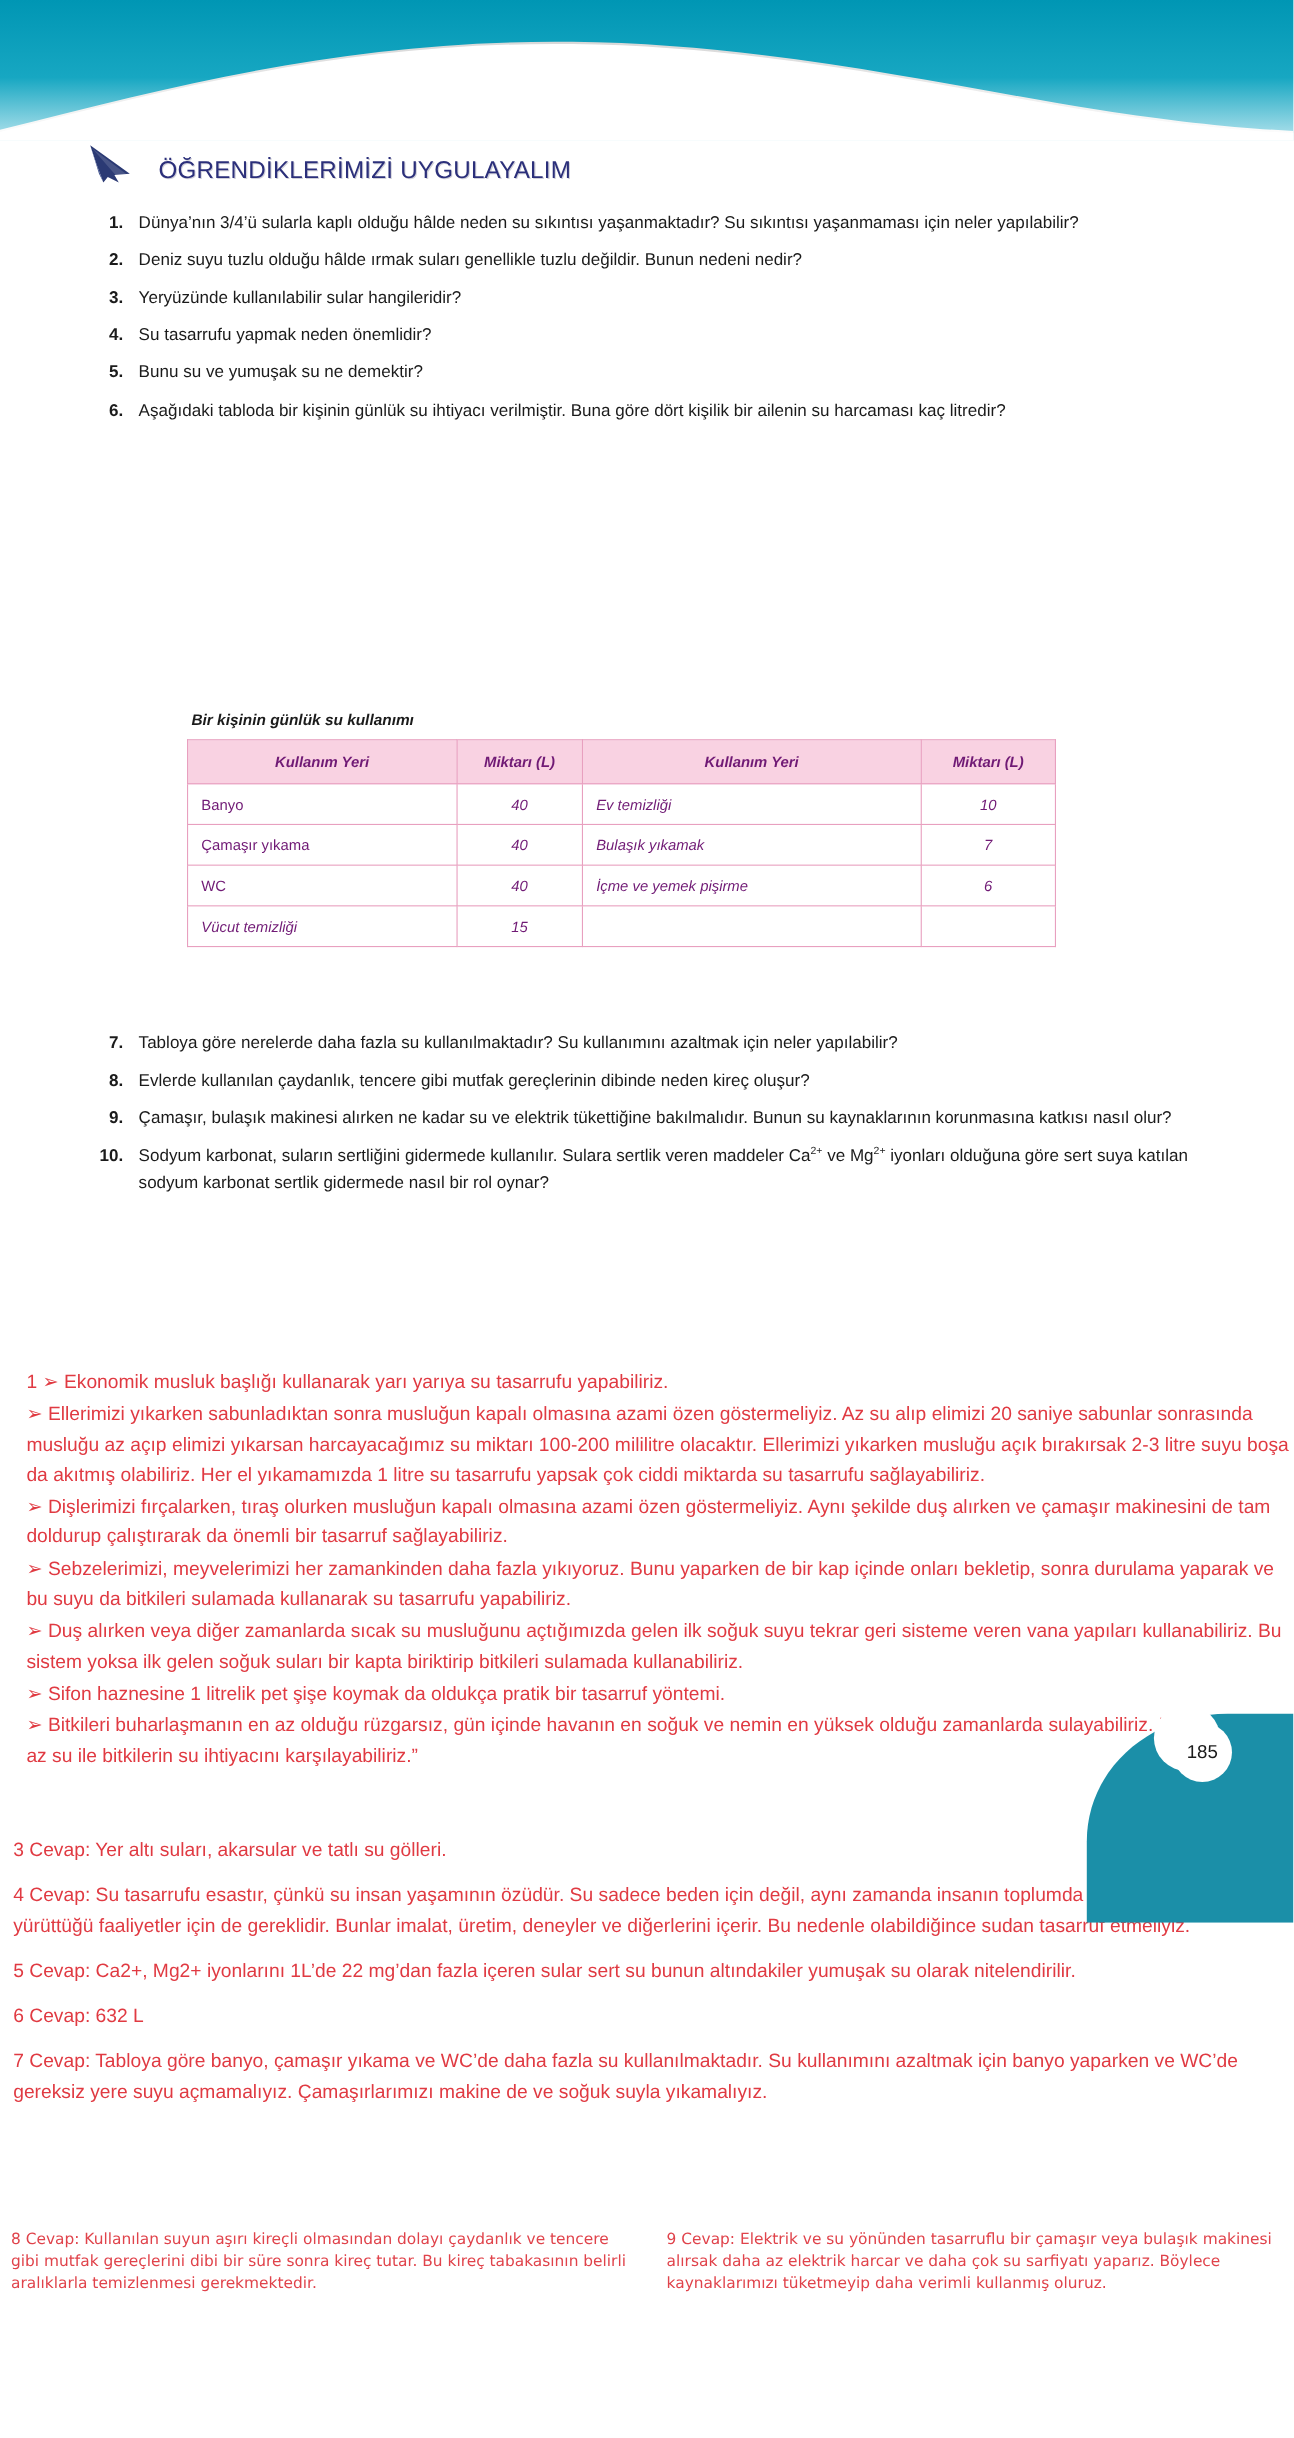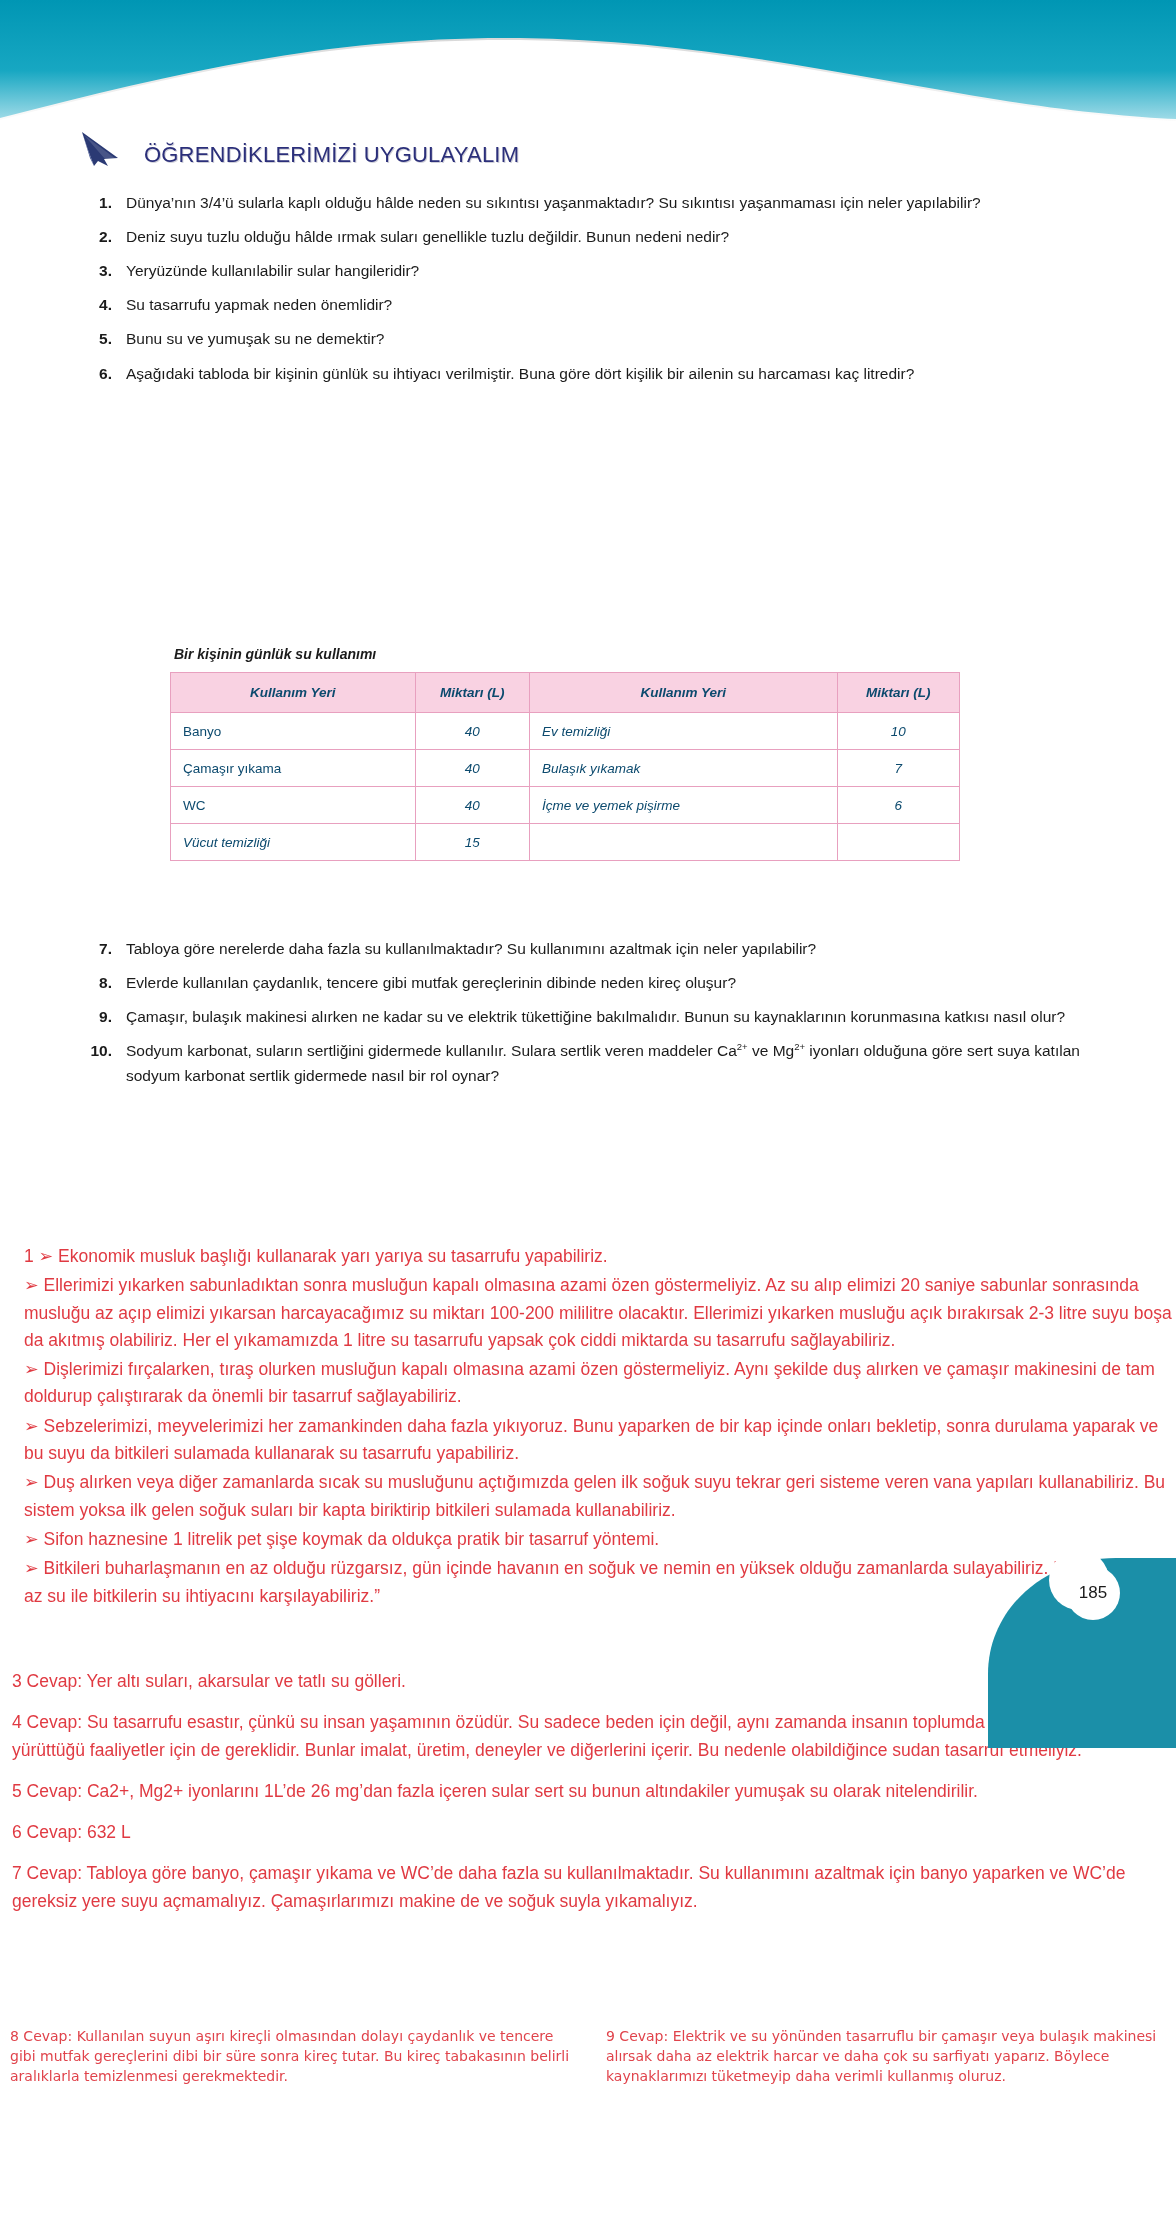--- a/index.html
+++ b/index.html
@@ -54,21 +54,21 @@
     font-size:14px; font-style:italic; font-weight:bold; color:#1b1b1b;
     margin-bottom:10px; padding-left:4px;
   }
   table.water {
     border-collapse:collapse; width:100%;
     table-layout:fixed;
   }
   table.water th, table.water td {
     border:1px solid #e8a0bf;
     height:37px; padding:0 12px;
-    font-size:13.5px; color:#0c4a6e;
+    font-size:13.5px; color:#701a75;
     font-style:italic;
   }
   table.water thead th {
     background:#f9d2e2; font-weight:bold; text-align:center;
     height:40px;
   }
   table.water td.place { text-align:left; font-style:italic;margin-left:32px; }
   table.water td.amount { text-align:center; font-style:italic; }
   table.water td.roman { font-style:normal; }
   col.c1 { width:31%; } col.c2 { width:14.5%; }
@@ -248,21 +248,21 @@
   <p class="line">➢ Dişlerimizi fırçalarken, tıraş olurken musluğun kapalı olmasına azami özen göstermeliyiz. Aynı şekilde duş alırken ve çamaşır makinesini de tam doldurup çalıştırarak da önemli bir tasarruf sağlayabiliriz.</p>
   <p class="line">➢ Sebzelerimizi, meyvelerimizi her zamankinden daha fazla yıkıyoruz. Bunu yaparken de bir kap içinde onları bekletip, sonra durulama yaparak ve bu suyu da bitkileri sulamada kullanarak su tasarrufu yapabiliriz.</p>
   <p class="line">➢ Duş alırken veya diğer zamanlarda sıcak su musluğunu açtığımızda gelen ilk soğuk suyu tekrar geri sisteme veren vana yapıları kullanabiliriz. Bu sistem yoksa ilk gelen soğuk suları bir kapta biriktirip bitkileri sulamada kullanabiliriz.</p>
   <p class="line">➢ Sifon haznesine 1 litrelik pet şişe koymak da oldukça pratik bir tasarruf yöntemi.</p>
   <p class="line">➢ Bitkileri buharlaşmanın en az olduğu rüzgarsız, gün içinde havanın en soğuk ve nemin en yüksek olduğu zamanlarda sulayabiliriz. Böylelikle daha az su ile bitkilerin su ihtiyacını karşılayabiliriz.”</p>
 </div>
 
 <div id="answers-a">
   <p> 3 Cevap: Yer altı suları, akarsular ve tatlı su gölleri.</p>
   <p>4 Cevap: Su tasarrufu esastır, çünkü su insan yaşamının özüdür. Su sadece beden için değil, aynı zamanda insanın toplumda hayatta kalabilmek için yürüttüğü faaliyetler için de gereklidir. Bunlar imalat, üretim, deneyler ve diğerlerini içerir. Bu nedenle olabildiğince sudan tasarruf etmeliyiz.</p>
-  <p>5 Cevap: Ca2+, Mg2+ iyonlarını 1L’de 26 mg’dan fazla içeren sular sert su bunun altındakiler yumuşak su olarak nitelendirilir.</p>
+  <p>5 Cevap: Ca2+, Mg2+ iyonlarını 1L’de 22 mg’dan fazla içeren sular sert su bunun altındakiler yumuşak su olarak nitelendirilir.</p>
   <p> 6 Cevap:  632 L</p>
   <p>7 Cevap: Tabloya göre banyo, çamaşır yıkama ve WC’de daha fazla su kullanılmaktadır. Su kullanımını azaltmak için banyo yaparken ve WC’de gereksiz yere suyu açmamalıyız. Çamaşırlarımızı makine de ve soğuk suyla yıkamalıyız.</p>
 </div>
 
 <div id="answers-bottom">
   <div class="col">
     <p>8 Cevap: Kullanılan suyun aşırı kireçli olmasından dolayı çaydanlık ve tencere gibi mutfak gereçlerini dibi bir süre sonra kireç tutar. Bu kireç tabakasının belirli aralıklarla temizlenmesi gerekmektedir.</p>
   </div>
   <div class="col">
     <p>9 Cevap: Elektrik ve su yönünden tasarruflu bir çamaşır veya bulaşık makinesi alırsak daha az elektrik harcar ve daha çok su sarfiyatı yaparız. Böylece kaynaklarımızı tüketmeyip daha verimli kullanmış oluruz.</p>

